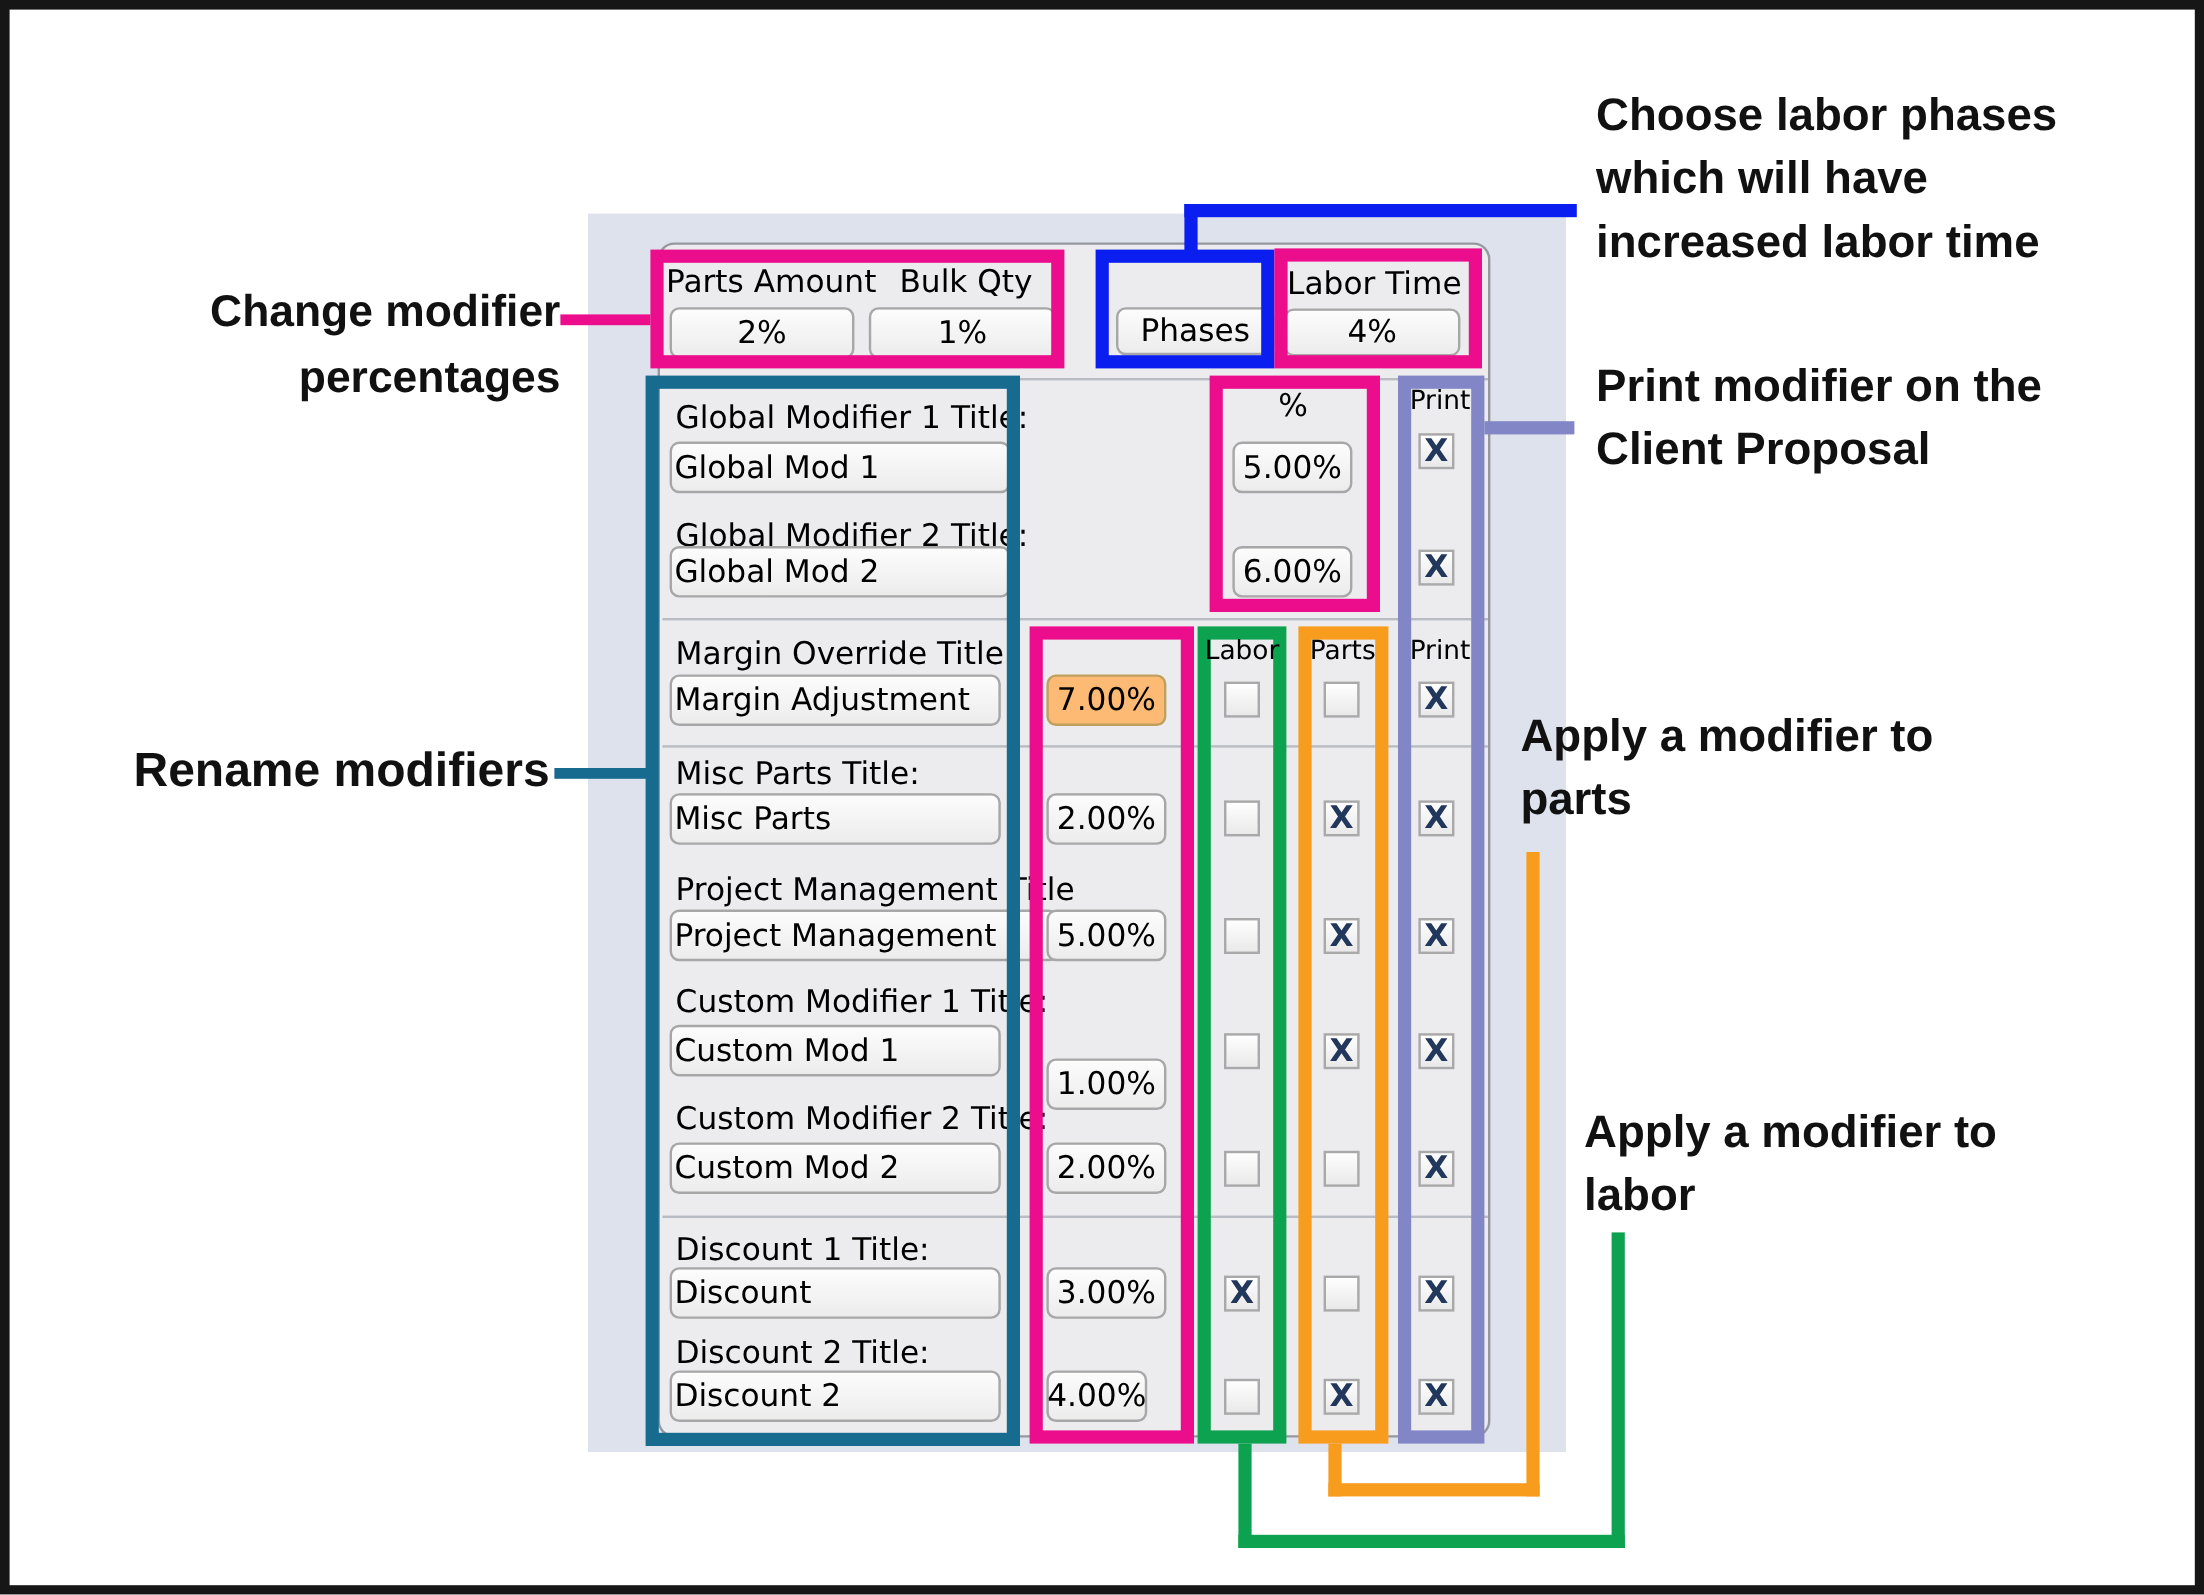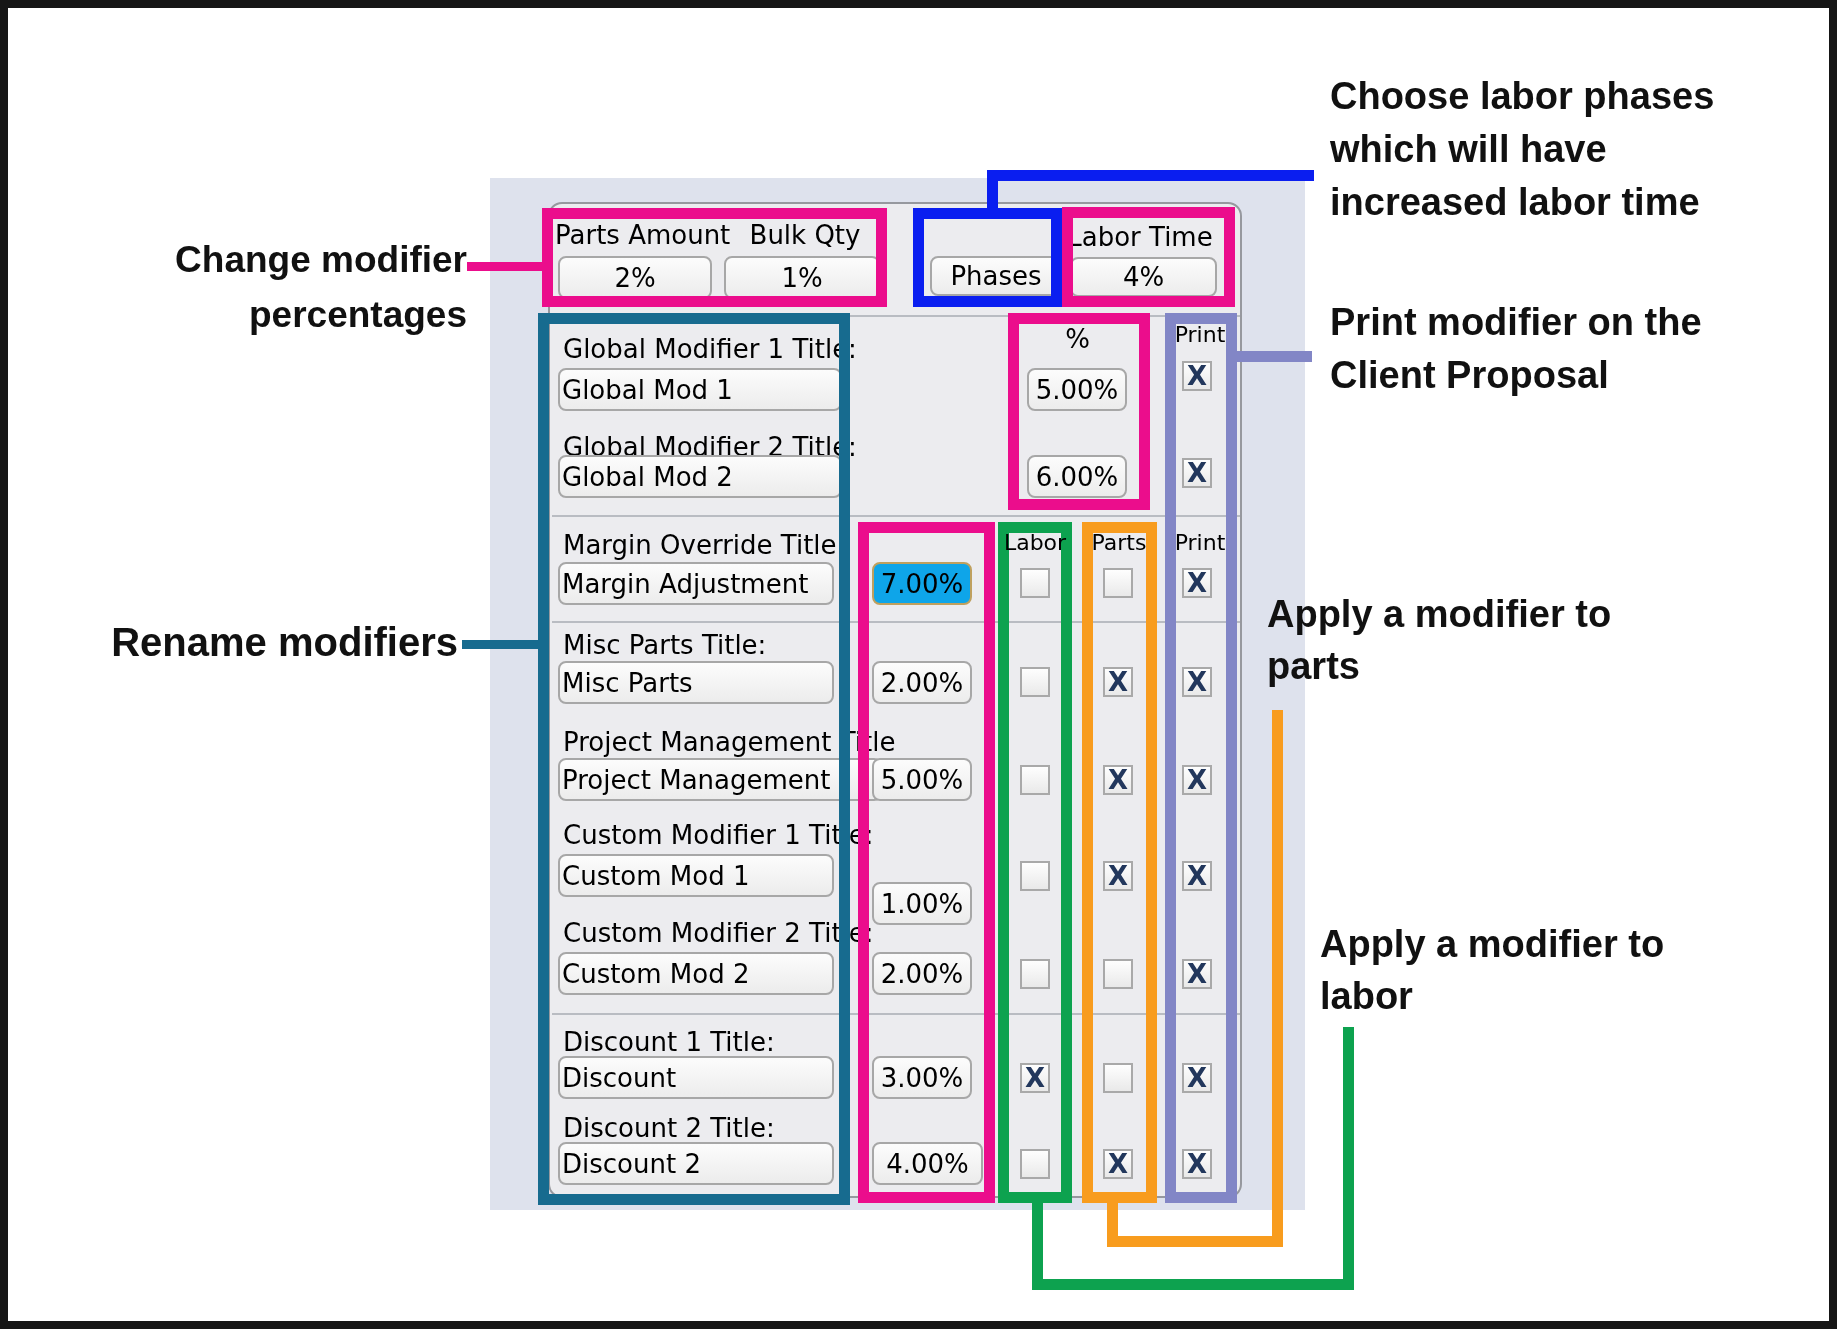--- a/index.html
+++ b/index.html
@@ -17,21 +17,21 @@
   .gray-panel{position:absolute;left:490px;top:178px;width:815px;height:1032px;background:#dee2ed;z-index:1;}
   .inner-panel{position:absolute;left:548px;top:202px;width:694px;height:996px;background:#ececef;
                border:2px solid #96989e;border-radius:14px;box-sizing:border-box;z-index:1;}
   .sep{position:absolute;left:552px;width:688px;height:2px;background:#b9bcc2;z-index:2;}
 
   
   .field{position:absolute;height:43px;box-sizing:border-box;border:2px solid #a7a7a7;border-radius:8px;
          background:linear-gradient(#fcfcfc,#ececec);display:flex;align-items:center;
          font-size:26px;color:#000;padding-left:2px;z-index:3;}
   .field.center{justify-content:center;padding-left:0;}
-  .field.gold{background:#0ea5e9;border-color:#bfa05e;}
+  .field.gold{background:#fdba74;border-color:#bfa05e;}
   .lbl{position:absolute;font-size:26px;color:#000;white-space:nowrap;z-index:3;}
   .hdr{position:absolute;font-size:22px;color:#000;text-align:center;z-index:6;}
   .cb{position:absolute;width:30px;height:30px;box-sizing:border-box;border:2px solid #a9a9a9;
       background:linear-gradient(#fefefe,#e9e9e9);display:flex;align-items:center;justify-content:center;
       font-weight:700;font-size:26px;color:#22375c;z-index:3;}
 
   
   .abox{position:absolute;box-sizing:border-box;border-width:11px;border-style:solid;z-index:5;background:transparent;}
   .line{position:absolute;z-index:5;}
   .c-magenta{border-color:#eb0d8c;} .bg-magenta{background:#eb0d8c;}
@@ -82,21 +82,21 @@
   <div class="sep" style="top:315px;"></div>
   <div class="sep" style="top:515px;"></div>
   <div class="sep" style="top:621px;"></div>
   <div class="sep" style="top:1013px;"></div>
 
   <div class="lbl" style="left:555px;top:220px;width:170px;text-align:center;">Parts Amount</div>
   <div class="lbl" style="left:730px;top:220px;width:150px;text-align:center;">Bulk Qty</div>
   <div class="field center" style="left:558px;top:256px;width:154px;">2%</div>
   <div class="field center" style="left:724px;top:256px;width:156px;">1%</div>
   <div class="field center" style="left:930px;top:256px;width:132px;height:40px;">Phases</div>
-  <div class="lbl" style="left:1062px;top:222px;width:156px;text-align:center;">Labor Time</div>
+  <div class="lbl" style="left:1062px;top:222px;width:156px;text-align:right;">Labor Time</div>
   <div class="field center" style="left:1070px;top:257px;width:147px;height:40px;">4%</div>
 
   <div class="hdr" style="left:1010px;top:324px;width:135px;font-size:26px;">%</div>
   <div class="hdr" style="left:1165px;top:322px;width:70px;">Print</div>
 
   <div class="lbl" style="left:563px;top:334px;">Global Modifier 1 Title:</div>
   <div class="field" style="left:558px;top:368px;width:284px;">Global Mod 1</div>
   <div class="field center" style="left:1027px;top:368px;width:100px;">5.00%</div>
   <div class="cb" style="left:1182px;top:361px;">X</div>
 
@@ -146,21 +146,21 @@
 
   <div class="lbl" style="left:563px;top:1027px;">Discount 1 Title:</div>
   <div class="field" style="left:558px;top:1056px;width:276px;">Discount</div>
   <div class="field center" style="left:872px;top:1056px;width:100px;">3.00%</div>
   <div class="cb" style="left:1020px;top:1063px;">X</div>
   <div class="cb" style="left:1103px;top:1063px;"></div>
   <div class="cb" style="left:1182px;top:1063px;">X</div>
 
   <div class="lbl" style="left:563px;top:1113px;">Discount 2 Title:</div>
   <div class="field" style="left:558px;top:1142px;width:276px;">Discount 2</div>
-  <div class="field center" style="left:872px;top:1142px;width:111px;">4.00%</div>
+  <div class="field center" style="left:872px;top:1142px;width:84px;">4.00%</div>
   <div class="cb" style="left:1020px;top:1149px;"></div>
   <div class="cb" style="left:1103px;top:1149px;">X</div>
   <div class="cb" style="left:1182px;top:1149px;">X</div>
 
   <div class="abox c-magenta" style="left:542px;top:208px;width:345px;height:99px;"></div>
   <div class="abox c-blue" style="left:913px;top:208px;width:149px;height:99px;"></div>
   <div class="abox c-magenta" style="left:1062px;top:207px;width:173px;height:100px;"></div>
   <div class="abox c-magenta" style="left:1008px;top:313px;width:142px;height:197px;"></div>
   <div class="abox c-teal" style="left:538px;top:313px;width:312px;height:892px;"></div>
   <div class="abox c-magenta" style="left:858px;top:522px;width:137px;height:681px;"></div>

